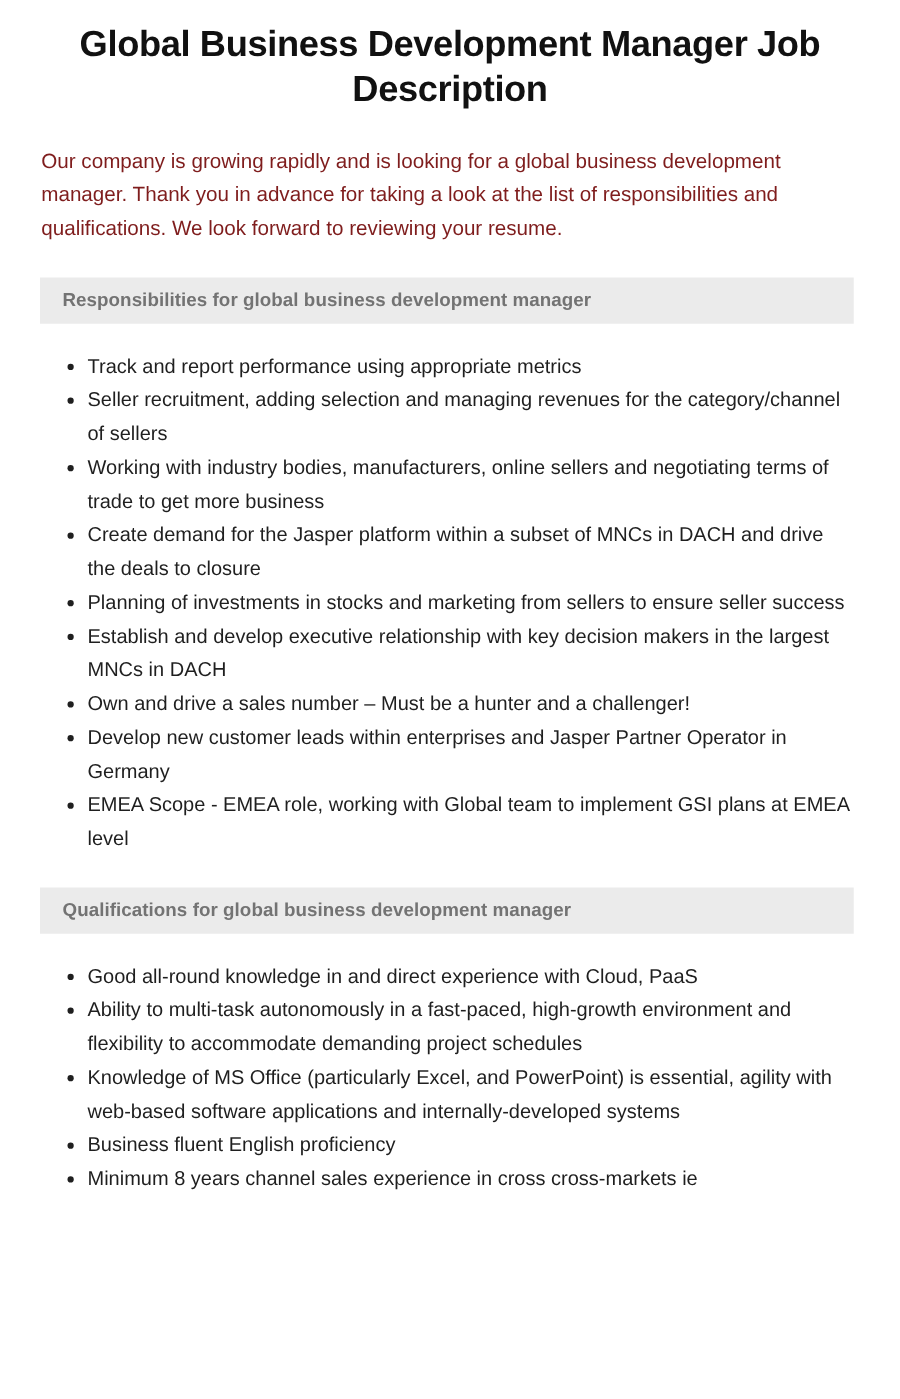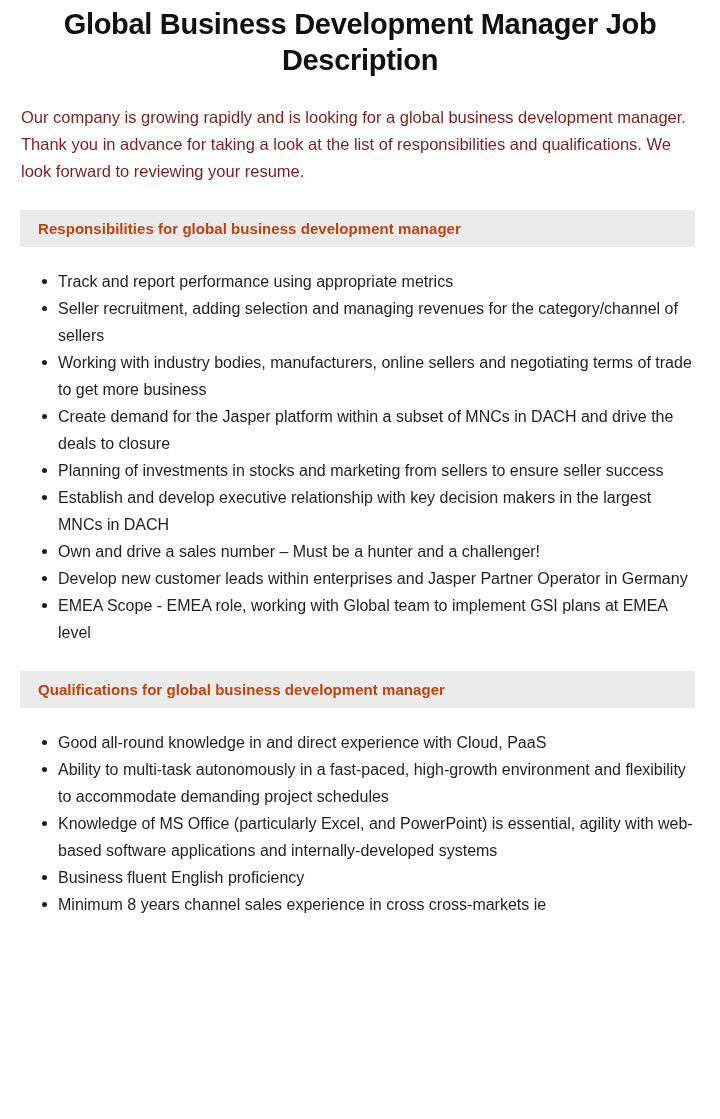--- a/index.html
+++ b/index.html
@@ -13,21 +13,21 @@
     height: 1119px;
     overflow: hidden;
     font-family: "Liberation Sans", "DejaVu Sans", sans-serif;
     color: #1a1a1a;
     -webkit-font-smoothing: antialiased;
   }
 
   .page {
     width: 720px;
     box-sizing: border-box;
-    padding: 0;
+    padding: 12px;
   }
 
   
   .doc-title {
     margin: 0;
     padding: 6px 20px 0 20px;
     font-size: 29px;
     line-height: 36px;
     font-weight: bold;
     text-align: center;
@@ -55,21 +55,21 @@
     height: 37px;
     display: flex;
     align-items: center;
     padding-left: 18px;
     box-sizing: border-box;
   }
   .section-header-title {
     font-size: 15px;
     font-weight: bold;
     line-height: 18px;
-    color: #c2410c;
+    color: #737373;
     letter-spacing: 0.05px;
   }
 
   
   ul.bullets {
     list-style: none;
     margin: 0;
     padding: 21px 24px 0 0;
   }
   ul.bullets li {

